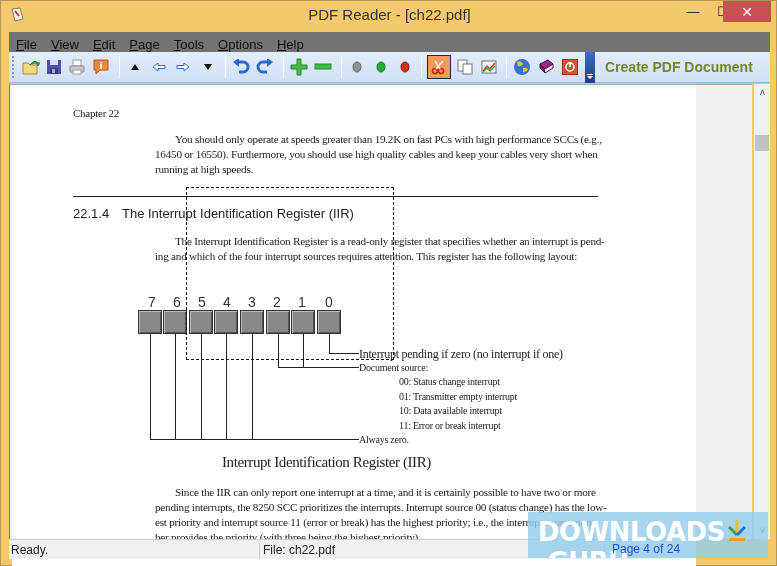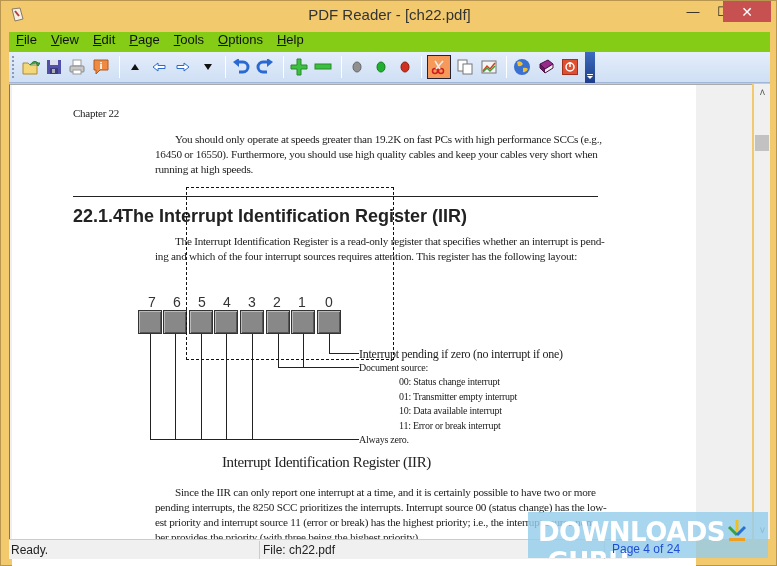--- a/index.html
+++ b/index.html
@@ -5,41 +5,41 @@
 *{box-sizing:border-box;margin:0;padding:0}
 html,body{width:777px;height:566px;overflow:hidden;background:#f0c86a;font-family:"Liberation Sans",sans-serif}
 #win{position:absolute;left:0;top:0;width:777px;height:566px;background:#f2c96c;border:1px solid #b89650}
 #titlebar{position:absolute;left:0;top:0;width:777px;height:31px}
 #app-icon{position:absolute;left:8px;top:6px;width:16px;height:16px}
 #title{position:absolute;left:0;right:0;top:5px;text-align:center;font-size:15px;color:#333}
 .wbtn{position:absolute;top:0;height:21px;width:34px;display:flex;align-items:center;justify-content:center;font-size:13px;color:#222}
 #btn-min{left:675px}
 #btn-max{left:705px}
 #btn-close{left:722px;width:48px;background:#c75050;color:#fff;font-size:14px}
-#menubar{position:absolute;left:8px;top:31px;width:761px;height:20px;background:#84cc16;display:flex;align-items:flex-start}
+#menubar{position:absolute;left:8px;top:31px;width:761px;height:20px;background:#737373;display:flex;align-items:flex-end}
 .menu-item{font-size:13px;color:#111;padding:0 7px}
 .menu-item u{text-decoration:underline}
 #toolbar{position:absolute;left:8px;top:51px;width:761px;height:31px;background:linear-gradient(#e4eefb,#cfdff4);border-bottom:1px solid #9fb6d6}
 #tb-grip{position:absolute;left:3px;top:4px;width:3px;height:22px;border-left:2px dotted #8a9ab5}
 .tb-btn{position:absolute;top:5px;width:20px;height:20px;display:flex;align-items:center;justify-content:center}
 .tb-sep{position:absolute;top:4px;width:1px;height:22px;background:#9fb3cf;border-right:1px solid #fff}
 #tb-end{position:absolute;left:576px;top:0;width:10px;height:31px;background:linear-gradient(#3c6ac0,#1e3f8a)}
 #create-pdf{position:absolute;left:596px;top:7px;font-size:14px;font-weight:bold;color:#6f8a2a}
 #doc-area{position:absolute;left:8px;top:83px;width:743px;height:455px;background:#f0f0f0;border-left:1px solid #777;border-top:1px solid #aaa}
 #page{position:absolute;left:2px;top:0;width:684px;height:529px;background:#fff;overflow:hidden;font-family:"Liberation Serif",serif;color:#222}
 #vscroll{position:absolute;left:752px;top:83px;width:17px;height:455px;background:#f0f0f0;border-left:1px solid #ccc}
 #scroll-up{position:absolute;left:0;top:0;width:17px;height:17px;font-size:10px;text-align:center;line-height:17px;color:#555}
 #scroll-thumb{position:absolute;left:1px;top:51px;width:14px;height:16px;background:#c2c2c2}
 #scroll-down{position:absolute;left:0;bottom:0;width:17px;height:17px;font-size:10px;text-align:center;line-height:17px;color:#555}
 #statusbar{position:absolute;left:8px;top:538px;width:660px;height:20px;background:#f0f0f0;border-top:1px solid #ccc;font-size:12px;color:#222}
 .sb-cell{position:absolute;top:3px}
 #sb-div1{position:absolute;left:250px;top:1px;width:1px;height:18px;background:#ccc}
 #sb-div2{position:absolute;left:595px;top:1px;width:1px;height:18px;background:#ccc}
 .t{position:absolute;white-space:nowrap;font-size:11.2px;letter-spacing:-0.25px}
-.h{position:absolute;white-space:nowrap;font-family:"Liberation Sans",sans-serif;font-weight:bold;font-size:18px}
+.h{position:absolute;white-space:nowrap;font-family:"Liberation Sans",sans-serif;font-weight:normal;font-size:13px}
 .bitnum{position:absolute;top:209px;font-family:"Liberation Sans",sans-serif;font-size:14px;color:#333;width:24px;text-align:center}
 .bitbox{position:absolute;top:225px;width:24px;height:24px;background:#888;border:1px solid #333;box-shadow:inset 1px 1px 0 #bbb, inset -1px -1px 0 #555}
 .ln{position:absolute;background:#222}
 #dash{position:absolute;left:174px;top:102px;width:208px;height:173px;border:1px dashed #111}
 #watermark{position:absolute;left:527px;top:511px;width:240px;height:46px;background:rgba(150,205,235,0.82);overflow:hidden}
 #wm-text{position:absolute;left:10px;top:5px;font-family:"DejaVu Sans",sans-serif;font-weight:bold;font-size:26px;color:#fff;letter-spacing:-0.5px}
 #wm-page{position:absolute;left:84px;top:30px;font-size:12px;color:#1d4ed8;font-family:"Liberation Sans",sans-serif}
 </style>
 </head>
 <body>
@@ -197,20 +197,21 @@
           <circle cx="8" cy="8" r="4" fill="none" stroke="#fff" stroke-width="1.5"></circle>
           <path d="M8 3 V8" stroke="#fff" stroke-width="1.5"></path>
         </svg>
       </div>
     <div id="tb-end">
         <svg width="8" height="6" viewBox="0 0 8 6" style="position:absolute;left:1px;bottom:3px">
           <rect x="1" y="0" width="6" height="1" fill="#fff"></rect>
           <path d="M1 2 L7 2 L4 5 Z" fill="#fff"></path>
         </svg>
       </div>
+    <div id="create-pdf">Create PDF Document</div>
   </div>
 
   <div id="doc-area">
     <div id="page">
       <div class="t" style="left:61px;top:22px;font-size:11px">Chapter 22</div>
 
       <div class="t" style="left:163px;top:48px">You should only operate at speeds greater than 19.2K on fast PCs with high performance SCCs (e.g.,</div>
       <div class="t" style="left:143px;top:63px">16450 or 16550). Furthermore, you should use high quality cables and keep your cables very short when</div>
       <div class="t" style="left:143px;top:78px">running at high speeds.</div>
 

